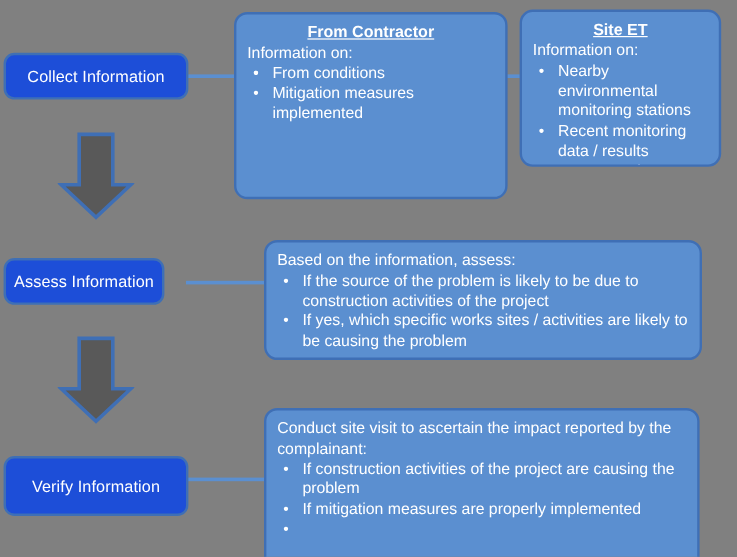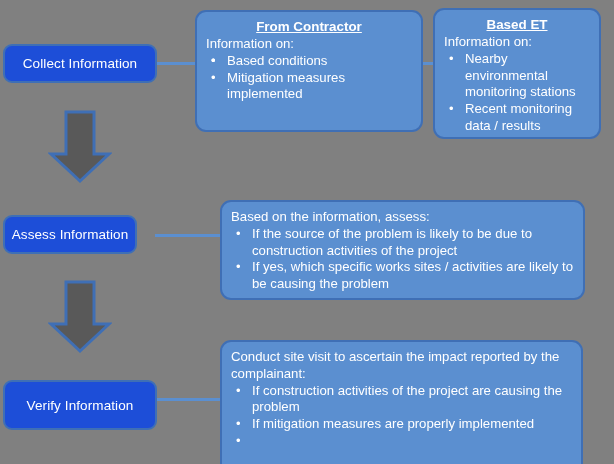--- a/index.html
+++ b/index.html
@@ -119,40 +119,40 @@
       <polygon points="18,2 46,2 46,44 61,44 32,71 3,44 18,44" fill="#595959" stroke="#3f6fb5" stroke-width="3" stroke-linejoin="miter"></polygon>
     </svg>
   </div>
 
   <div class="arrow-down" style="left:48px; top:280px;">
     <svg width="64" height="74" viewBox="0 0 64 74">
       <polygon points="18,2 46,2 46,44 61,44 32,71 3,44 18,44" fill="#595959" stroke="#3f6fb5" stroke-width="3" stroke-linejoin="miter"></polygon>
     </svg>
   </div>
 
-  <div class="detail-box" style="left:195px; top:10px; width:228px; height:122px;">
+  <div class="detail-box" style="left:195px; top:10px; width:228px; height:156px;">
     <span class="detail-title">From Contractor</span>
     <span class="detail-intro">Information on:</span>
     <ul class="detail-list">
       <li>
         <span class="bullet">•</span>
       </li>
       <li>
         <span class="bullet">•</span>
-        <span>Based conditions</span>
+        <span>From conditions</span>
       </li>
       <li>
         <span class="bullet">•</span>
         <span>Mitigation measures implemented</span>
       </li>
     </ul>
   </div>
 
   <div class="detail-box" style="left:433px; top:8px; width:168px; height:131px;">
-    <span class="detail-title">Based ET</span>
+    <span class="detail-title">Site ET</span>
     <span class="detail-intro">Information on:</span>
     <ul class="detail-list">
       <li>
         <span class="bullet">•</span>
         <span>Nearby environmental monitoring stations</span>
       </li>
       <li>
         <span class="bullet">•</span>
         <span>Recent monitoring data / results</span>
       </li>

